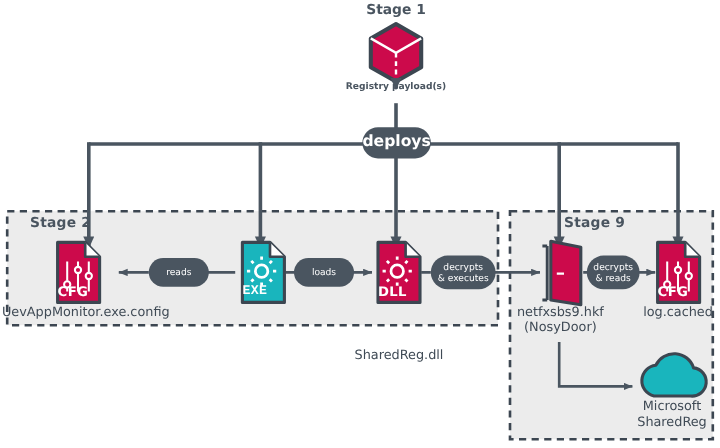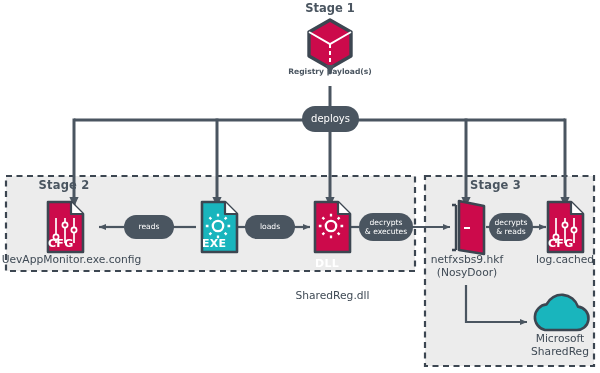--- a/index.html
+++ b/index.html
@@ -190,28 +190,28 @@
     <rect x="245" y="215" width="50" height="24" rx="12" ry="12" fill="#4a5560"></rect>
     <rect x="359" y="213" width="54" height="28" rx="14" ry="14" fill="#4a5560"></rect>
     <rect x="489" y="213" width="44" height="28" rx="14" ry="14" fill="#4a5560"></rect>
     <rect x="302" y="106" width="57" height="26" rx="13" ry="13" fill="#4a5560"></rect>
   </svg>
 
   <div class="lbl title-1" style="left:290px; top:2px; width:80px;">Stage 1</div>
 
   <div class="lbl reg-cap" style="left:270px; top:68px; width:120px;">Registry payload(s)</div>
 
-  <div class="edge-label" style="left:302px; top:106px; width:57px; height:26px; font-size:10px;">deploys</div>
-
-  <div class="lbl stage-title" style="left:29px; top:179px; width:70px; text-align:center;">Stage 2</div>
-  <div class="lbl stage-title" style="left:470px; top:179px; width:80px; text-align:left;">Stage 3</div>
+  <div class="edge-label" style="left:302px; top:106px; width:57px; height:26px; font-size:13px;font-weight:bold;">deploys</div>
+
+  <div class="lbl stage-title" style="left:6px; top:179px; width:70px; text-align:right;">Stage 2</div>
+  <div class="lbl stage-title" style="left:470px; top:179px; width:80px; text-align:left;">Stage 9</div>
 
   <div class="icon-cap" style="left:48px; top:237px; width:35px;">CFG</div>
-  <div class="icon-cap" style="left:202px; top:237px; width:35px;">EXE</div>
-  <div class="icon-cap" style="left:315px; top:237px; width:44px;margin-top:20px;">DLL</div>
+  <div class="icon-cap" style="left:202px; top:237px; width:35px;font-family:Liberation Mono, monospace;">EXE</div>
+  <div class="icon-cap" style="left:315px; top:237px; width:44px;">DLL</div>
   <div class="icon-cap" style="left:548px; top:237px; width:35px;">CFG</div>
 
   <div class="lbl node-label" style="left:0px; top:254px; width:143px;">UevAppMonitor.exe.config</div>
   <div class="lbl node-label" style="left:280px; top:254px; width:105px;margin-top:36px;">SharedReg.dll</div>
 
   <div class="lbl node-label" style="left:420px; top:254px; width:94px;">netfxsbs9.hkf
 (NosyDoor)</div>
   <div class="lbl node-label" style="left:525px; top:254px; width:80px;">log.cached</div>
   <div class="lbl node-label" style="left:520px; top:333px; width:80px;">Microsoft
 SharedReg</div>

